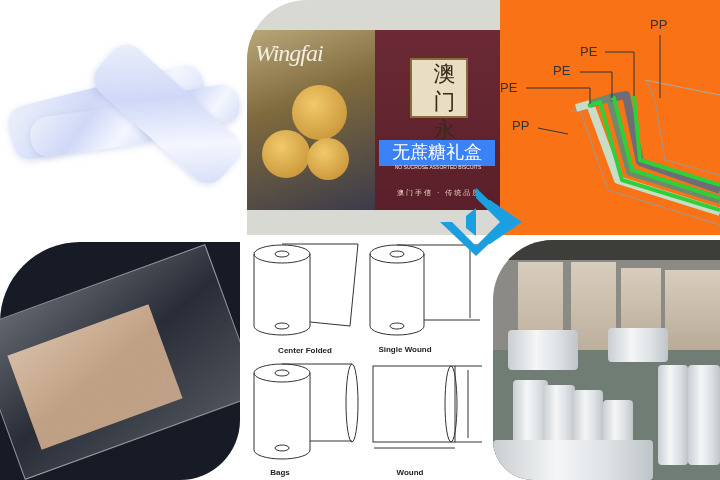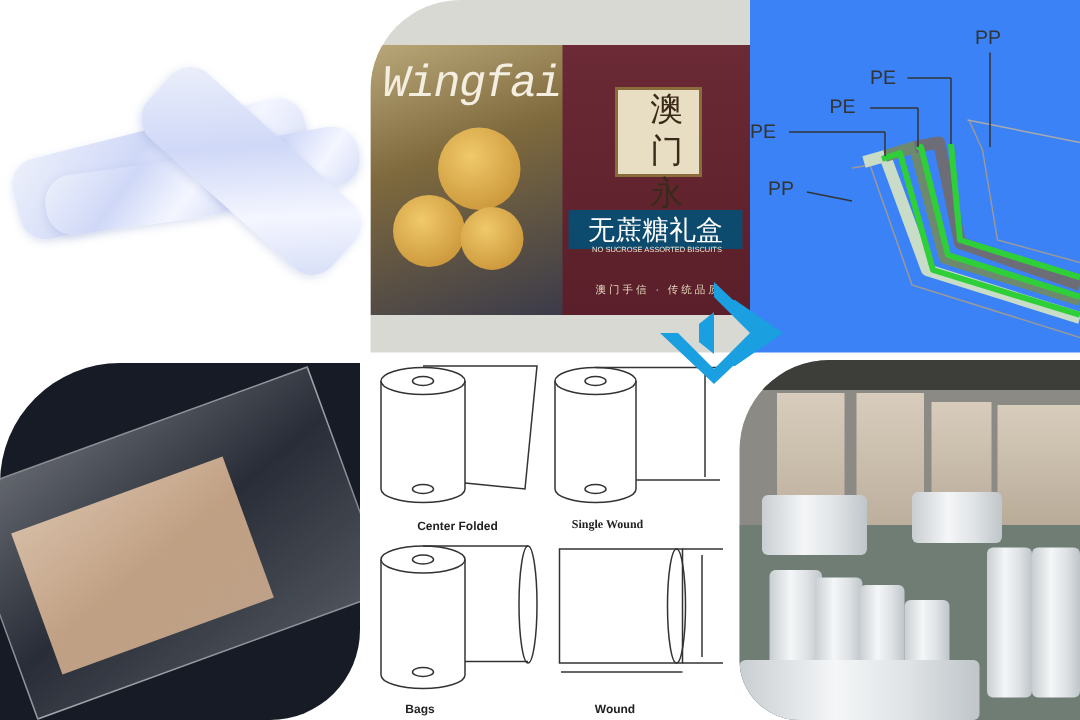--- a/index.html
+++ b/index.html
@@ -14,33 +14,33 @@
          background: linear-gradient(135deg, #eef1fb 0%, #cfd8f7 40%, #f4f6ff 70%, #d4dcf6 100%);
          box-shadow: 0 2px 6px rgba(120,140,200,0.25); }
 
   
   #t-box { left: 247px; top: 0; width: 253px; height: 235px; background: #d9d9d4;
            border-top-left-radius: 60px; }
   .box-left { position: absolute; left: 0; top: 30px; width: 132px; height: 180px;
               background: linear-gradient(160deg, #b9a77a 0%, #7f6a3d 40%, #3a3a4a 100%); }
   .box-right { position: absolute; left: 128px; top: 30px; width: 125px; height: 180px;
                background: linear-gradient(180deg, #6b2a35 0%, #5a1f2a 100%); }
-  .box-brand { position: absolute; left: 8px; top: 40px; color: #f3eee0; font-family: Liberation Mono, monospace;
-               font-style: italic; font-size: 30px; letter-spacing: -1px; }
+  .box-brand { position: absolute; left: 8px; top: 40px; color: #f3eee0; font-family: Liberation Serif, serif;
+               font-style: italic; font-size: 24px; letter-spacing: -1px; }
   .box-title-cn { position: absolute; left: 163px; top: 58px; width: 58px; height: 60px; background: #e8dec3;
                   border: 2px solid #8a6c3a; color: #3b2a1a; font-size: 22px; line-height: 28px; text-align: center;
                   font-family: "DejaVu Sans", sans-serif; padding-left: 11px; }
-  .box-band { position: absolute; left: 132px; top: 140px; width: 116px; height: 26px; background: #0c4a6e;
-              color: #fff; font-size: 18px; text-align: center; line-height: 26px; font-family: Liberation Serif, serif; }
+  .box-band { position: absolute; left: 132px; top: 140px; width: 116px; height: 26px; background: #3b82f6;
+              color: #fff; font-size: 18px; text-align: center; line-height: 26px; font-family: Liberation Mono, monospace; }
   .box-sub { position: absolute; left: 133px; top: 164px; width: 116px; font-size: 5px; color: #f0e8d6; text-align: center; }
   .box-slogan { position: absolute; left: 150px; top: 188px; font-size: 7px; color: #e6d9be; letter-spacing: 2px; }
   .cookie { position: absolute; border-radius: 50%; background: radial-gradient(circle at 40% 35%, #f0c96a, #c18a2e); }
 
   
-  #t-layers { left: 500px; top: 0; width: 220px; height: 235px; background: #3b82f6; text-decoration: underline; }
+  #t-layers { left: 500px; top: 0; width: 220px; height: 235px; background: #f97316; text-decoration: underline; }
   .lbl { position: absolute; font-size: 13px; color: #333; }
 
   
   #t-kraft { left: 0; top: 242px; width: 240px; height: 238px; background: #161b26;
              border-top-left-radius: 80px; border-bottom-right-radius: 60px; }
   .kraft { position: absolute; left: 20px; top: 85px; width: 150px; height: 100px;
            background: linear-gradient(160deg, #c7a586, #b08c6d); transform: rotate(-20deg); }
   .film { position: absolute; left: -10px; top: 40px; width: 250px; height: 160px;
           background: linear-gradient(160deg, rgba(255,255,255,0.35), rgba(255,255,255,0.08) 50%, rgba(255,255,255,0.25));
           transform: rotate(-20deg); border: 1px solid rgba(255,255,255,0.4); }
@@ -154,21 +154,21 @@
 
       <rect x="133" y="126" width="82" height="76"></rect>
       <ellipse cx="211" cy="164" rx="6" ry="38"></ellipse>
       <line x1="215" y1="126" x2="242" y2="126"></line>
         <line x1="215" y1="202" x2="242" y2="202"></line>
       <line x1="228" y1="130" x2="228" y2="198"></line>
       <line x1="134" y1="208" x2="215" y2="208"></line>
     </g>
   </svg>
   <div class="cap" style="left:20px;top:106px;width:90px;">Center Folded</div>
-  <div class="cap" style="left:120px;top:105px;width:90px;font-family:Liberation Serif, serif;">Single Wound</div>
+  <div class="cap" style="left:120px;top:105px;width:90px;">Single Wound</div>
   <div class="cap" style="left:10px;top:228px;width:60px;">Bags</div>
   <div class="cap" style="left:140px;top:228px;width:60px;">Wound</div>
 </div>
 
 <div class="tile" id="t-ware">
   <div style="position:absolute;left:0;top:0;width:227px;height:20px;background:#3d3d3a;"></div>
   <div class="pallet" style="left:25px;top:22px;width:45px;height:100px;"></div>
   <div class="pallet" style="left:78px;top:22px;width:45px;height:100px;"></div>
   <div class="pallet" style="left:128px;top:28px;width:40px;height:80px;"></div>
   <div class="pallet" style="left:172px;top:30px;width:55px;height:80px;"></div>

